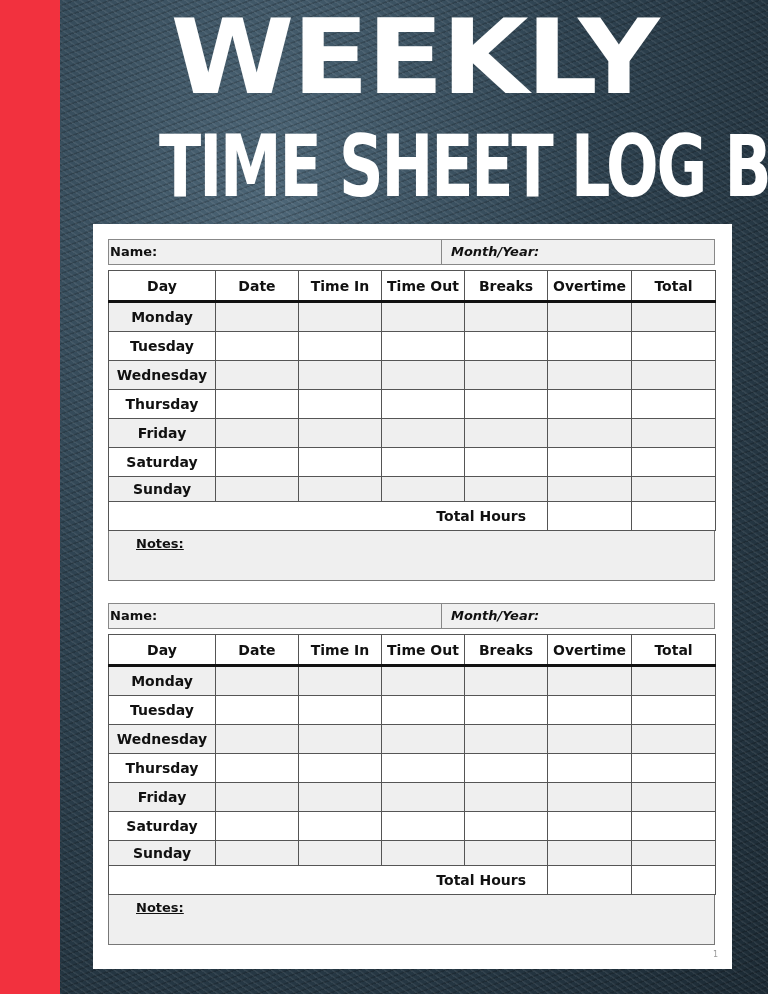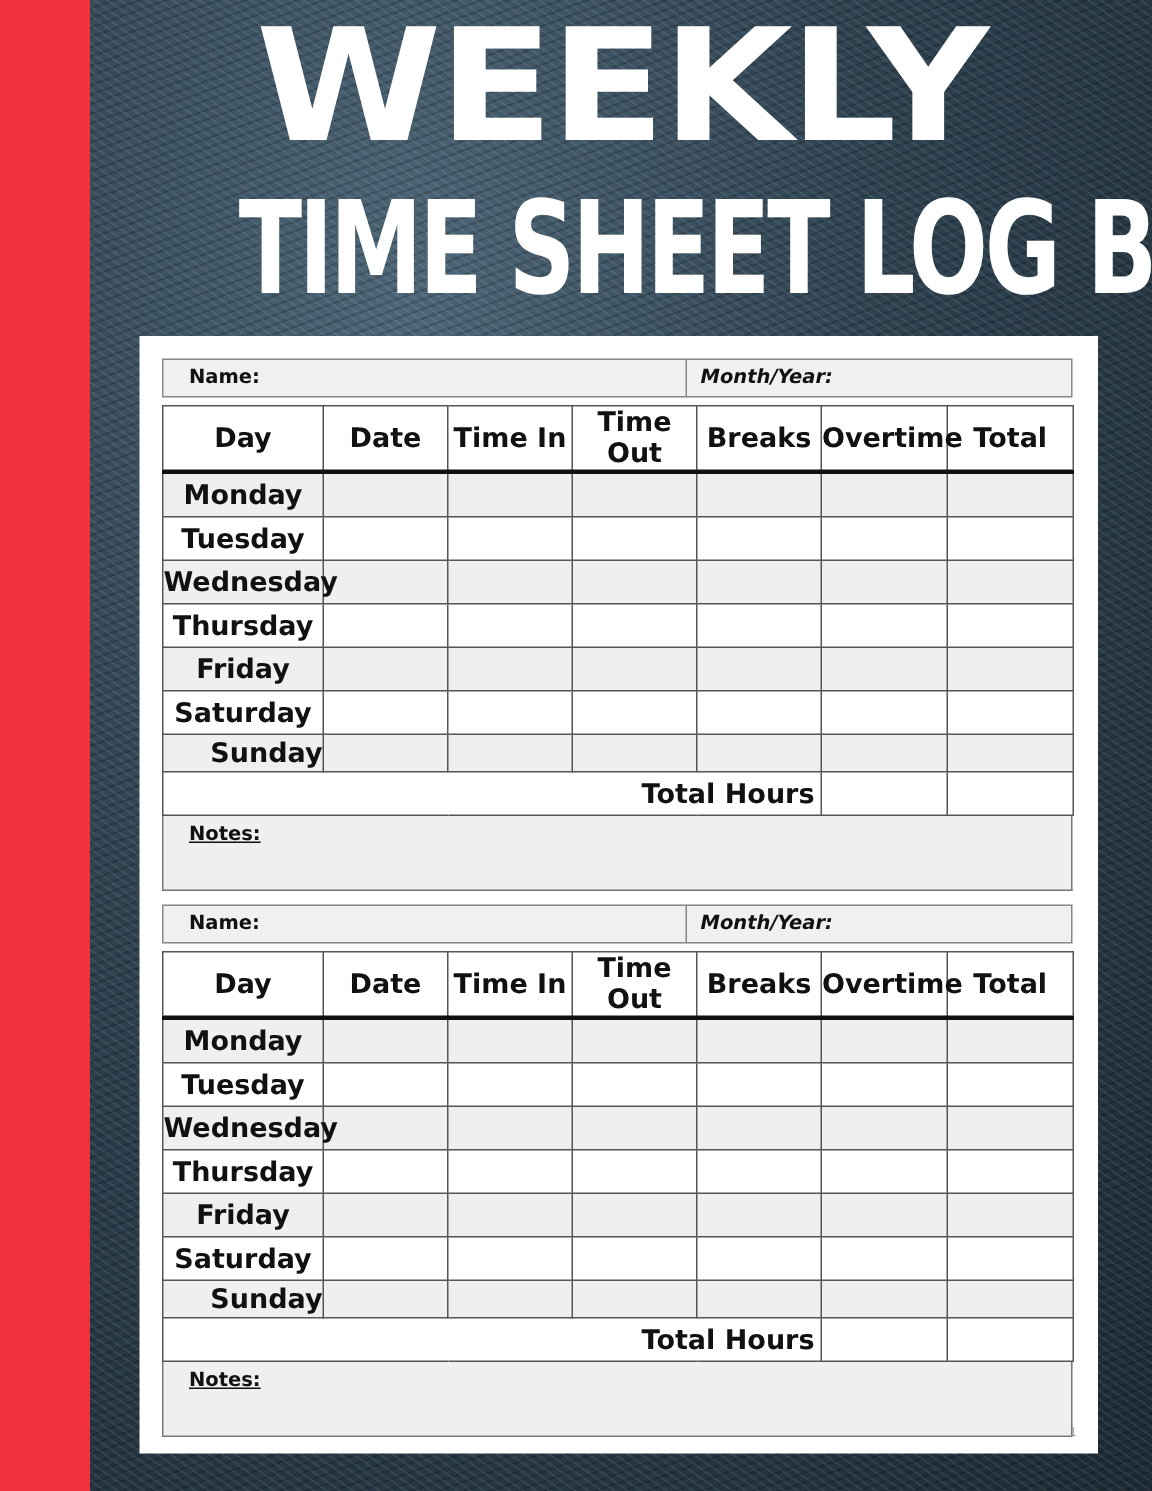--- a/index.html
+++ b/index.html
@@ -36,39 +36,39 @@
     background: #fff;
   }
   .section { position: absolute; left: 15px; width: 607px; }
   .section.s1 { top: 15px; }
   .section.s2 { top: 379px; }
 
   .info-bar {
     display: flex; height: 26px; border: 1.5px solid #888; background: #f0f0f0;
     box-sizing: border-box; font-size: 13px; font-weight: bold; color: #111;
   }
-  .info-bar .name { width: 331px; border-right: 1.5px solid #888; padding-left: 17px; line-height: 23px; }
+  .info-bar .name { width: 331px; border-right: 1.5px solid #888; padding-left: 1px; line-height: 23px; }
   .info-bar .month { flex: 1; padding-left: 9px; line-height: 23px; font-style: italic; }
 
   table.log {
     margin-top: 5px; width: 607px; border-collapse: collapse; table-layout: fixed;
-    font-size: 18px; font-weight: bold; color: #111;
+    font-size: 14px; font-weight: bold; color: #111;
   }
   table.log td, table.log th {
     border: 1.5px solid #555; text-align: center; padding: 0;
   }
   table.log th { font-weight: bold; height: 29px; background: #fff; }
   table.log thead tr { border-bottom: 3px solid #111; }
   table.log tbody td { height: 28px; }
   table.log tbody tr.shade td { background: #efefef; margin-top: 44px; }
-  table.log tbody tr.short td { height: 24px; text-align: right; }
-  table.log td.total-label { text-align: right; padding-right: 4px; background: #fff; }
+  table.log tbody tr.short td { height: 24px; }
+  table.log td.total-label { text-align: right; padding-right: 21px; background: #fff; }
   .notes {
     height: 50px; border: 1.5px solid #777; border-top: none; background: #efefef;
-    box-sizing: border-box; padding: 5px 17px; font-size: 13px; font-weight: bold; color: #111;
+    box-sizing: border-box; padding: 5px 27px; font-size: 13px; font-weight: bold; color: #111;
   }
   .notes span { text-decoration: underline; }
   .page-num { position: absolute; right: 14px; bottom: 10px; font-size: 8px; color: #999; }
 </style>
 </head>
 <body>
 
 <div class="red-strip"></div>
 <div class="texture"></div>
 

